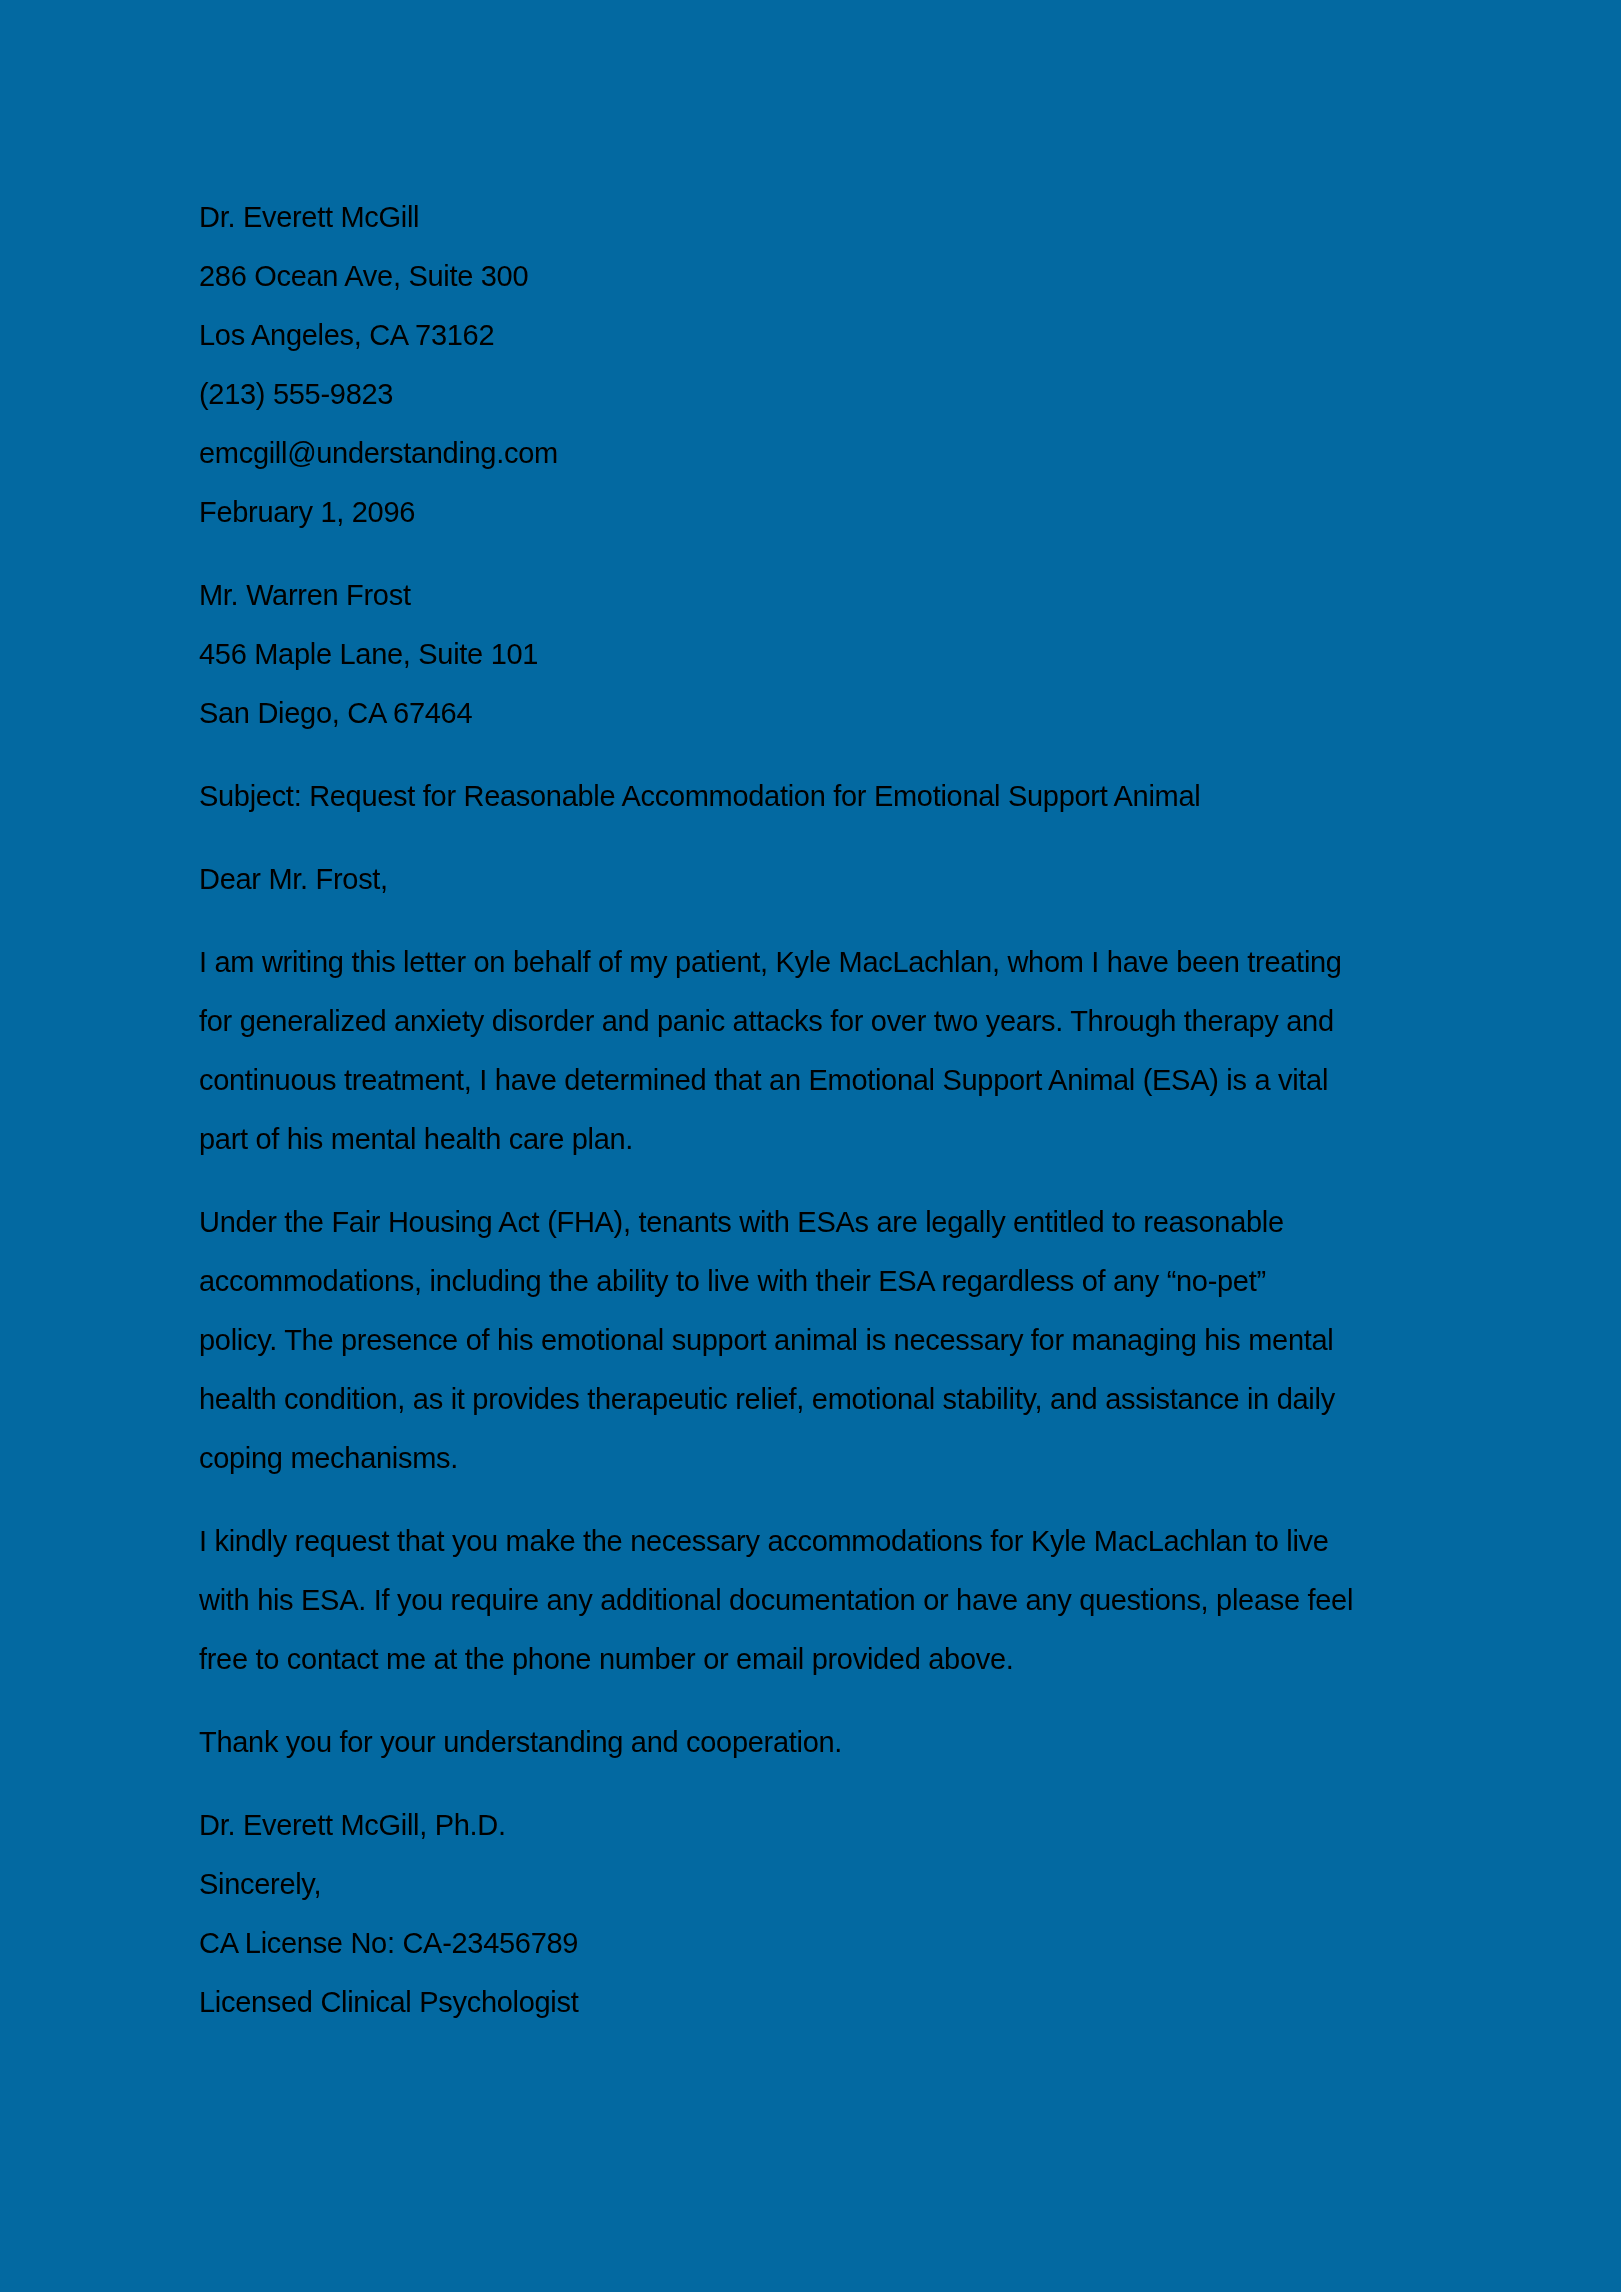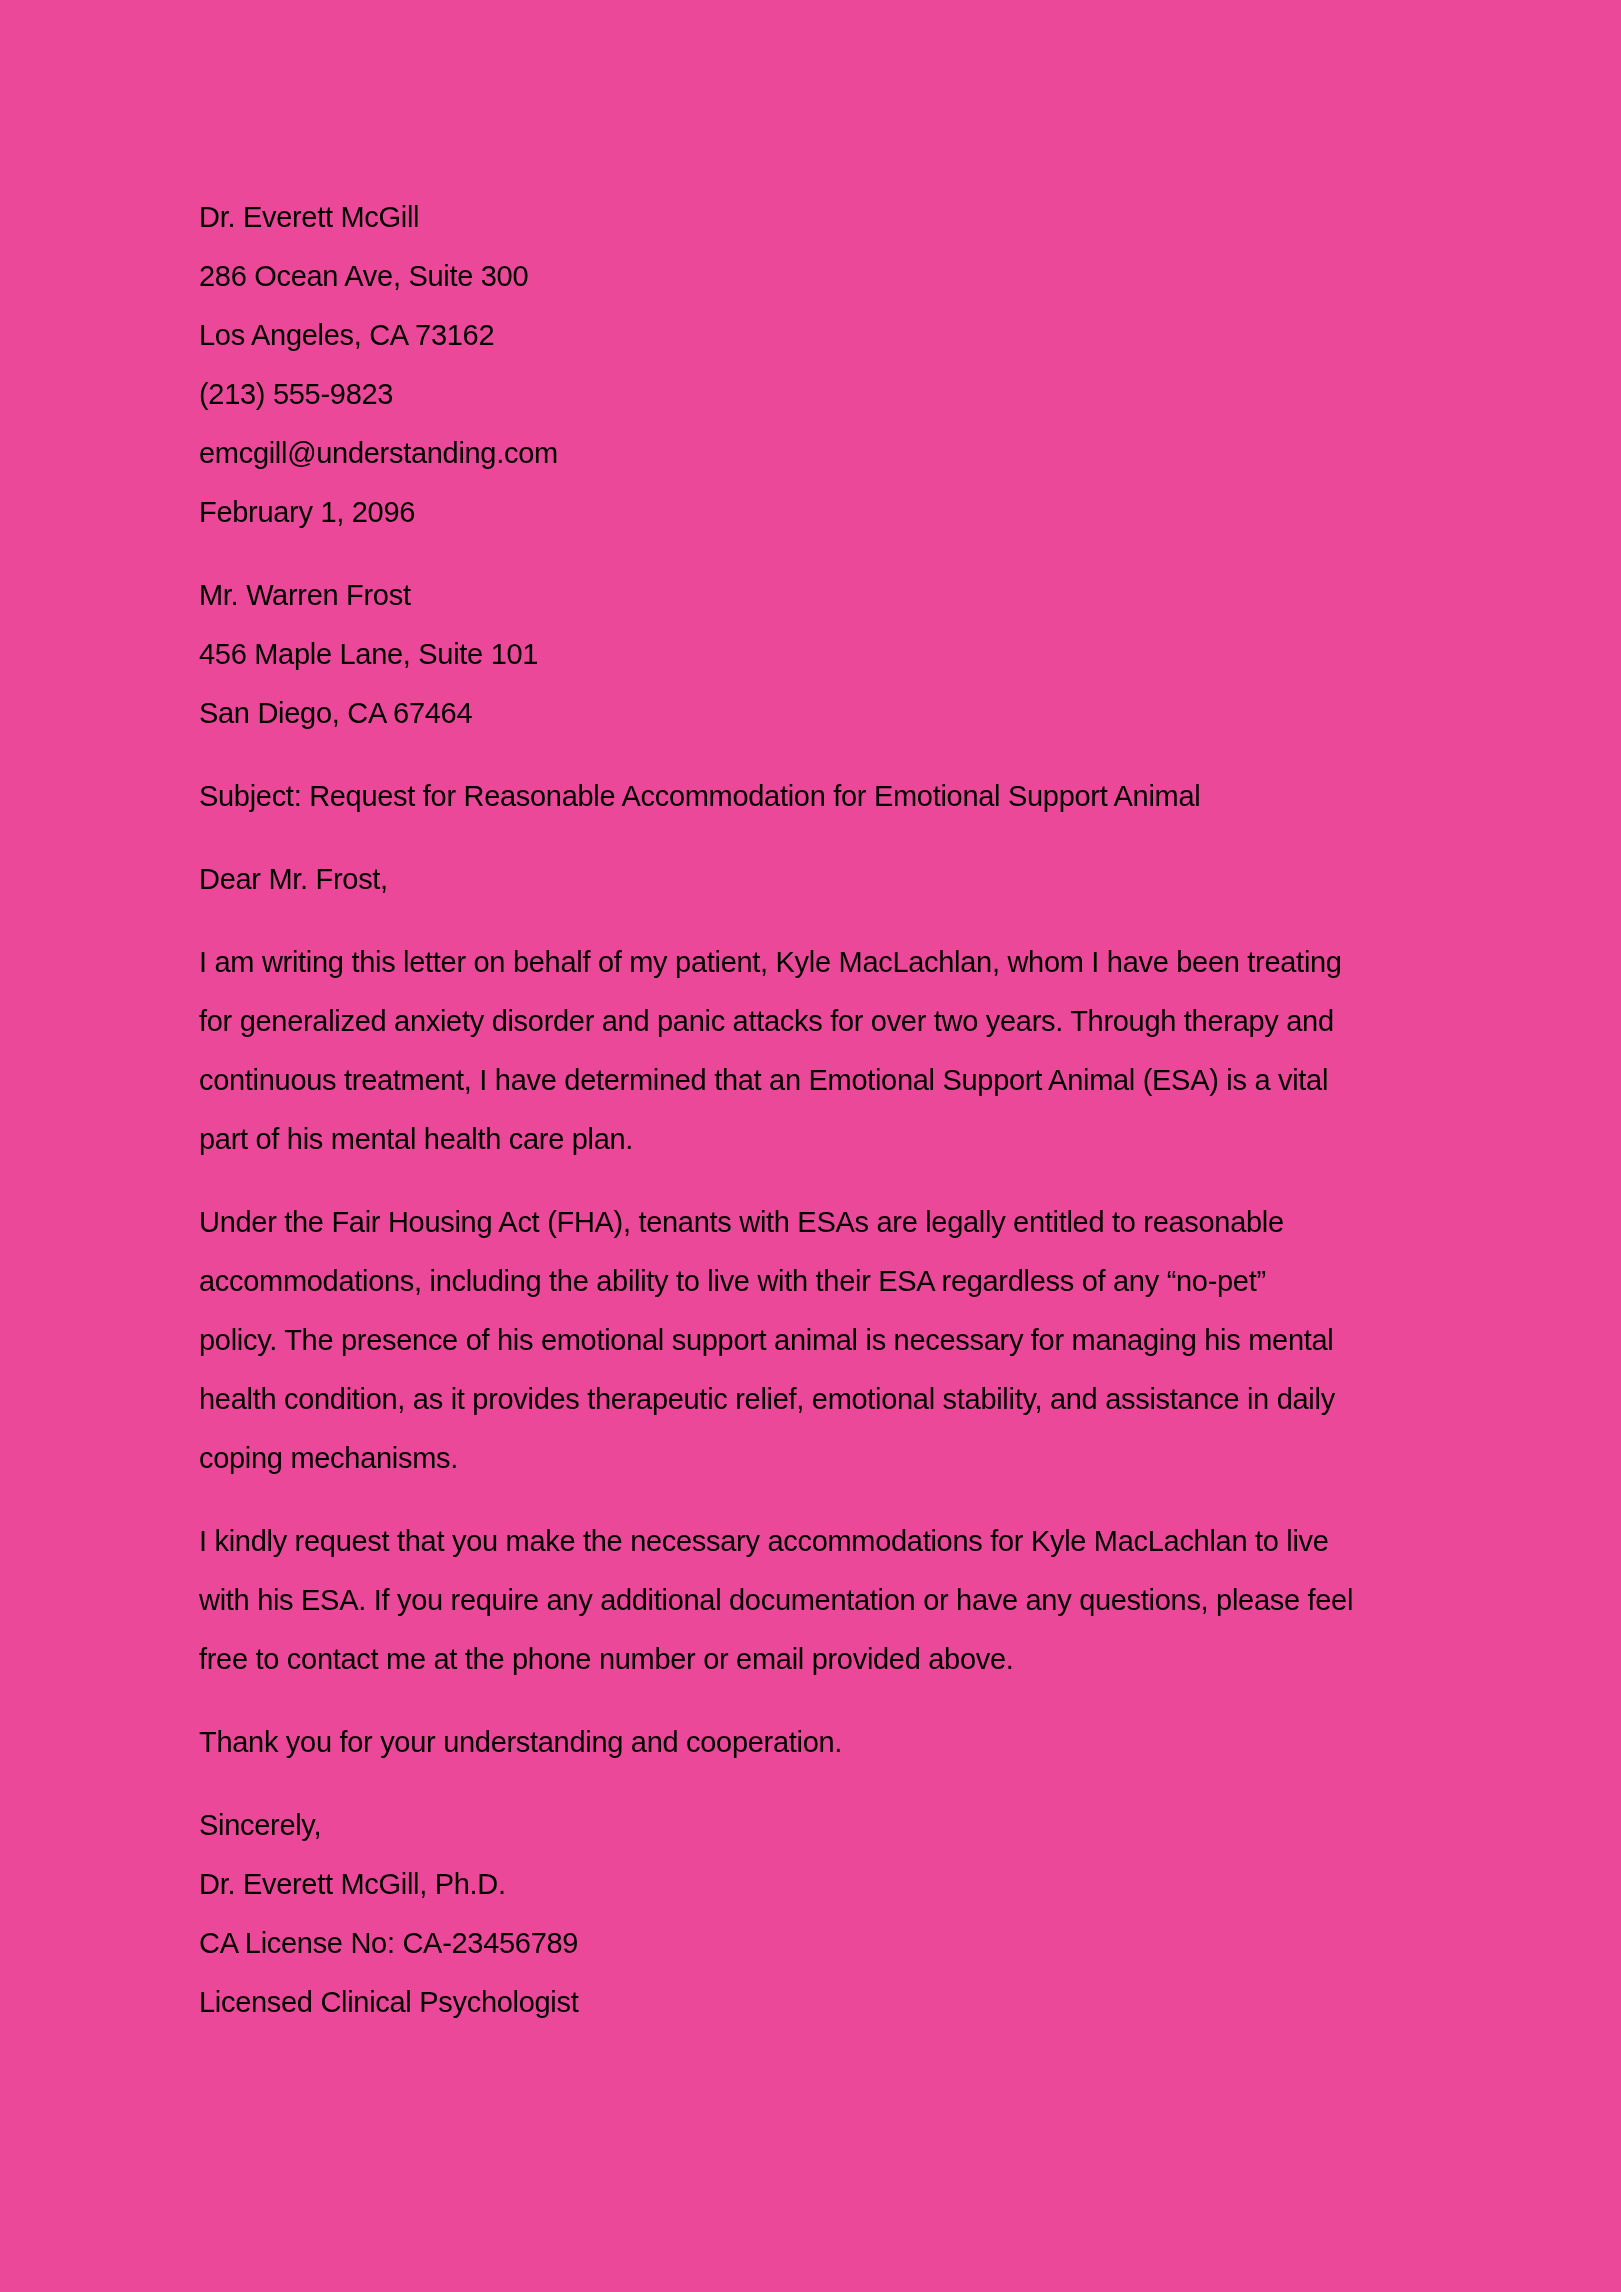--- a/index.html
+++ b/index.html
@@ -4,21 +4,21 @@
 <style>
   html, body {
     margin: 0;
     padding: 0;
     background: #ffffff;
   }
   .page {
     position: relative;
     width: 1621px;
     height: 2293px;
-    background: #ec4899;
+    background: #0369a1;
     overflow: hidden;
   }
   .letter {
     position: absolute;
     top: 0;
     left: 0;
     box-sizing: border-box;
     width: 100%;
     height: 100%;
     padding: 188px 179px 0 199px;
@@ -72,21 +72,21 @@
 accommodations, including the ability to live with their ESA regardless of any “no-pet”
 policy. The presence of his emotional support animal is necessary for managing his mental
 health condition, as it provides therapeutic relief, emotional stability, and assistance in daily
 coping mechanisms.</div>
     <div class="para">I kindly request that you make the necessary accommodations for Kyle MacLachlan to live
 with his ESA. If you require any additional documentation or have any questions, please feel
 free to contact me at the phone number or email provided above.</div>
     <div class="para">Thank you for your understanding and cooperation.</div>
 
     <div class="block">
+      <div class="line">Dr. Everett McGill, Ph.D.</div>
       <div class="line">Sincerely,</div>
-      <div class="line">Dr. Everett McGill, Ph.D.</div>
       <div class="line">CA License No: CA-23456789</div>
       <div class="line">Licensed Clinical Psychologist</div>
     </div>
 
   </div>
 </div>
 
 
 </body></html>

